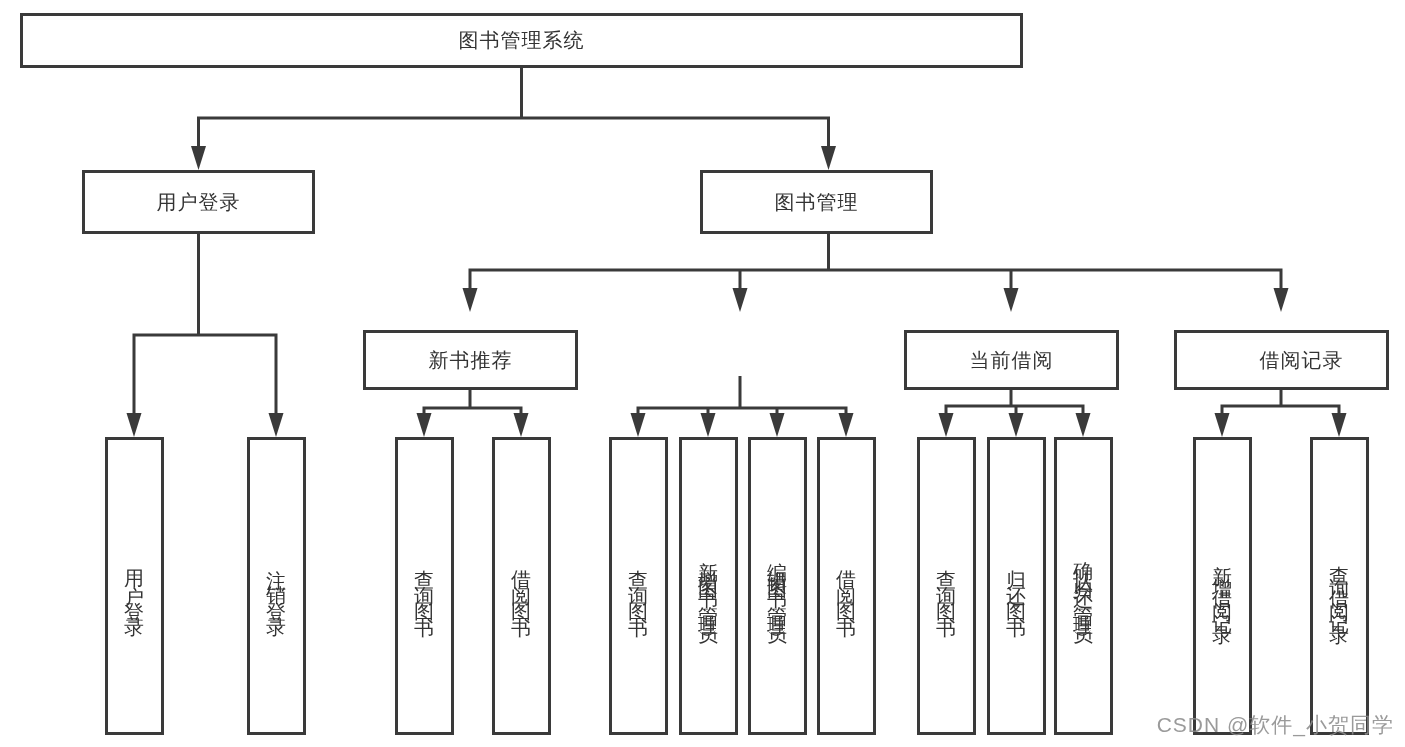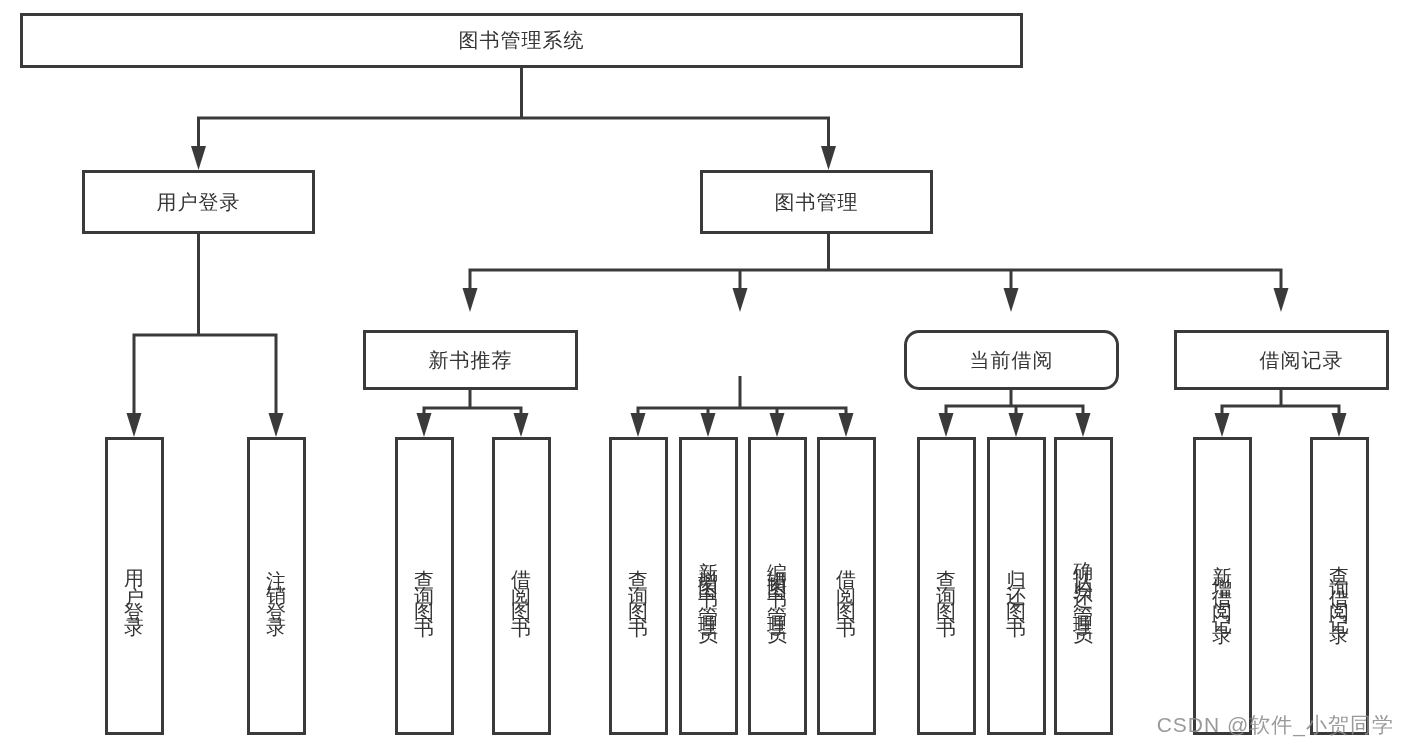--- a/index.html
+++ b/index.html
@@ -103,21 +103,21 @@
   <div class="box l2-box" style="left:82px;">
     <span>用户登录</span>
   </div>
   <div class="box l2-box" style="left:700px;">
     <span>图书管理</span>
   </div>
 
   <div class="box l3-box" style="left:363px;">
     <span>新书推荐</span>
   </div>
-  <div class="box l3-box" style="left:904px;border-radius:15px;">
+  <div class="box l3-box" style="left:904px;">
     <span>当前借阅</span>
   </div>
   <div class="box l3-box" style="left:1174px;padding-left:40px;">
     <span>借阅记录</span>
   </div>
 
   <div class="box leaf" style="left:105px;">
     <span class="v-label v4">用户登录</span>
   </div>
   <div class="box leaf" style="left:247px;">

